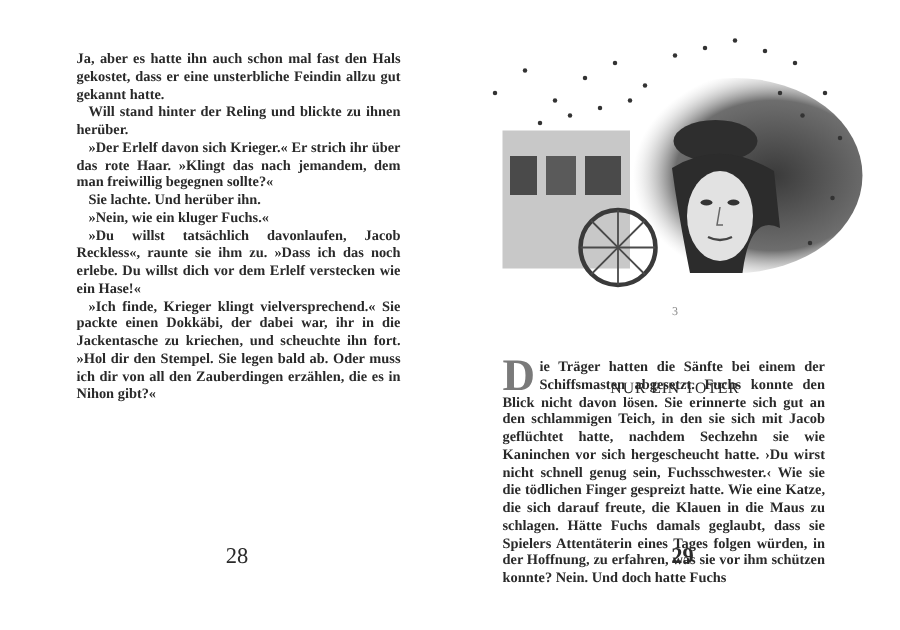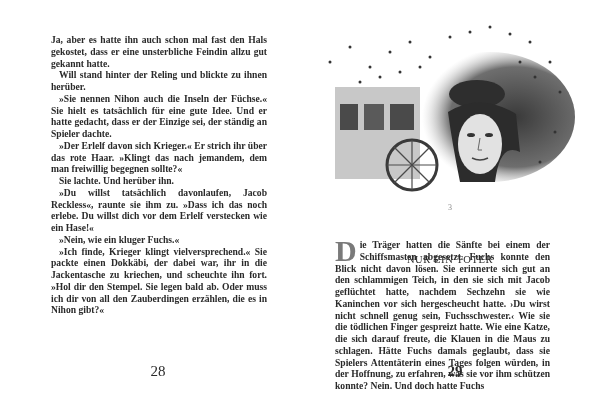--- a/index.html
+++ b/index.html
@@ -28,25 +28,24 @@
     float: left; font-size: 30px; line-height: 22px; margin: 1px 3px 0 0; color: #7a7a7a; font-family: "Liberation Serif", serif;
   }
 </style>
 </head>
 <body>
 
 <div class="page left">
   <div class="text">
     <p class="noindent">Ja, aber es hatte ihn auch schon mal fast den Hals gekostet, dass er eine unsterbliche Feindin allzu gut gekannt hatte.</p>
     <p>Will stand hinter der Reling und blickte zu ihnen herüber.</p>
-    <p>»Sie nennen Nihon auch die Inseln der Füchse.« Sie hielt es tatsächlich für eine gute Idee. Und er hatte gedacht, dass er der Einzige sei, der ständig an Spieler dachte.</p>
     <p>»Der Erlelf davon sich Krieger.« Er strich ihr über das rote Haar. »Klingt das nach jemandem, dem man freiwillig begegnen sollte?«</p>
     <p>Sie lachte. Und herüber ihn.</p>
+    <p>»Nein, wie ein kluger Fuchs.«</p>
     <p>»Du willst tatsächlich davonlaufen, Jacob Reckless«, raunte sie ihm zu. »Dass ich das noch erlebe. Du willst dich vor dem Erlelf verstecken wie ein Hase!«</p>
-    <p>»Nein, wie ein kluger Fuchs.«</p>
     <p>»Ich finde, Krieger klingt vielversprechend.« Sie packte einen Dokkäbi, der dabei war, ihr in die Jackentasche zu kriechen, und scheuchte ihn fort. »Hol dir den Stempel. Sie legen bald ab. Oder muss ich dir von all den Zauberdingen erzählen, die es in Nihon gibt?«</p>
   </div>
   <div class="pagenum">28</div>
 </div>
 
 <div class="page right">
   <svg class="illus" viewBox="0 0 260 170">
     <defs>
       <radialGradient id="bush" cx="0.65" cy="0.5" r="0.55">
         <stop offset="0" stop-color="#3a3a3a"></stop>

